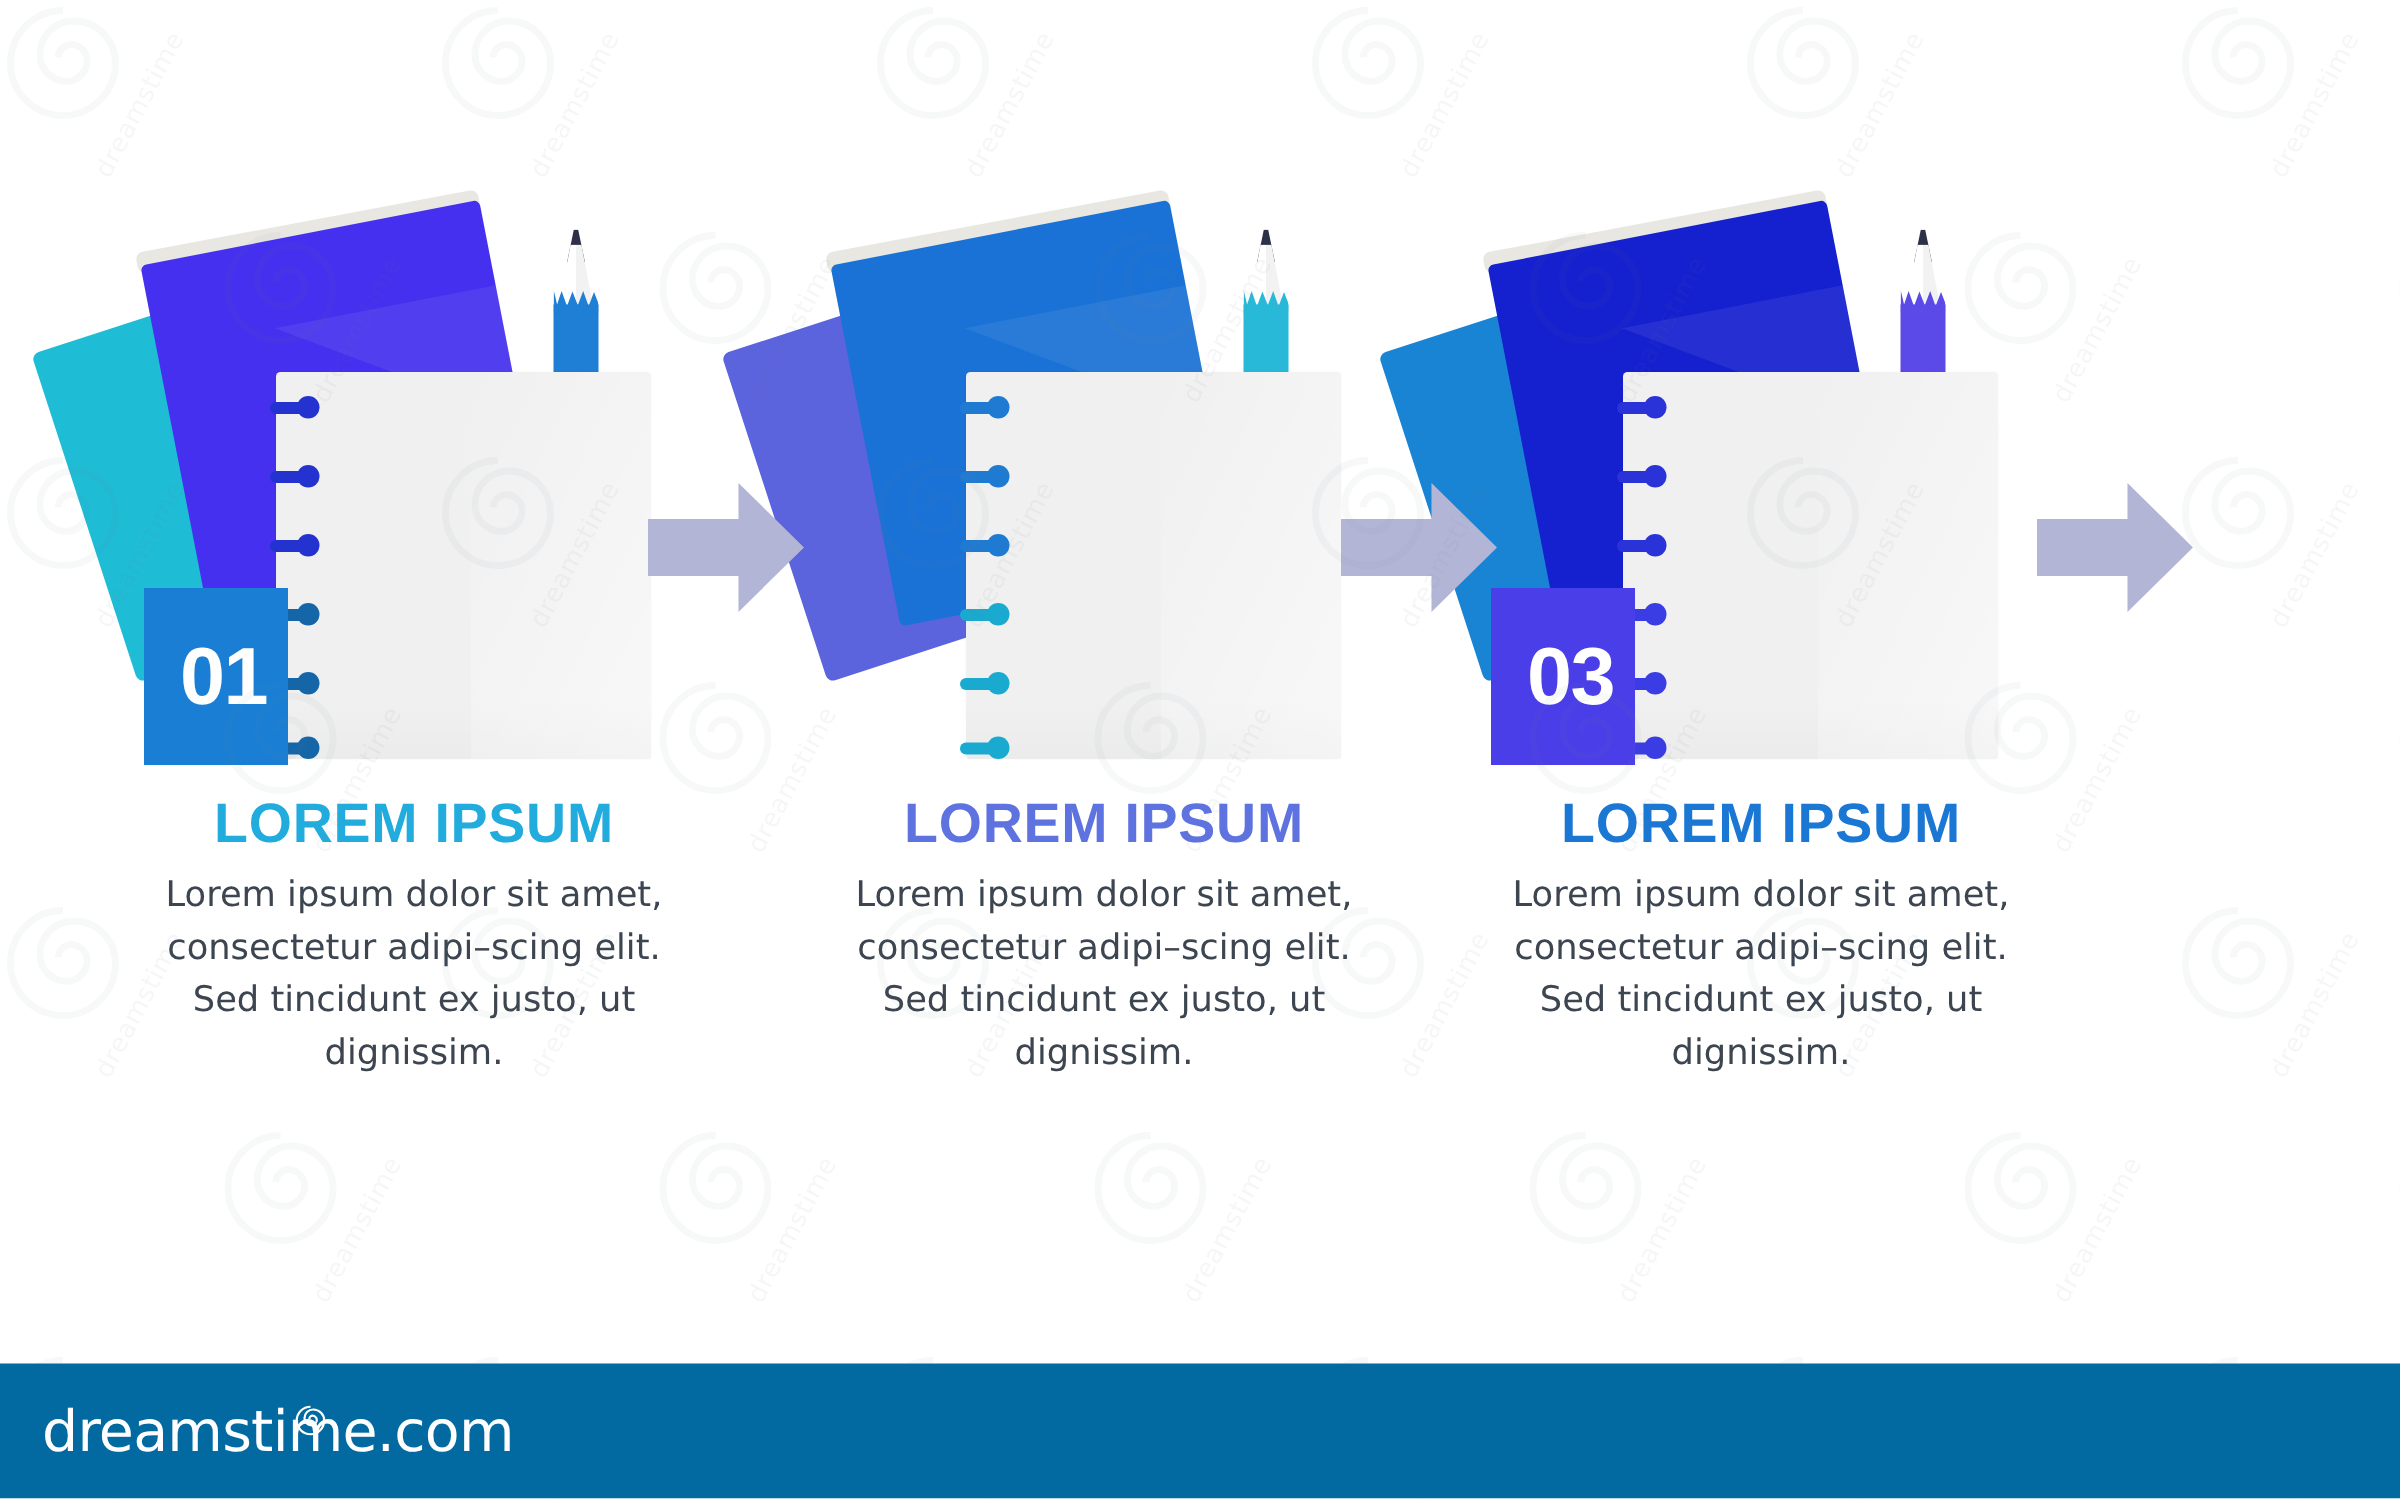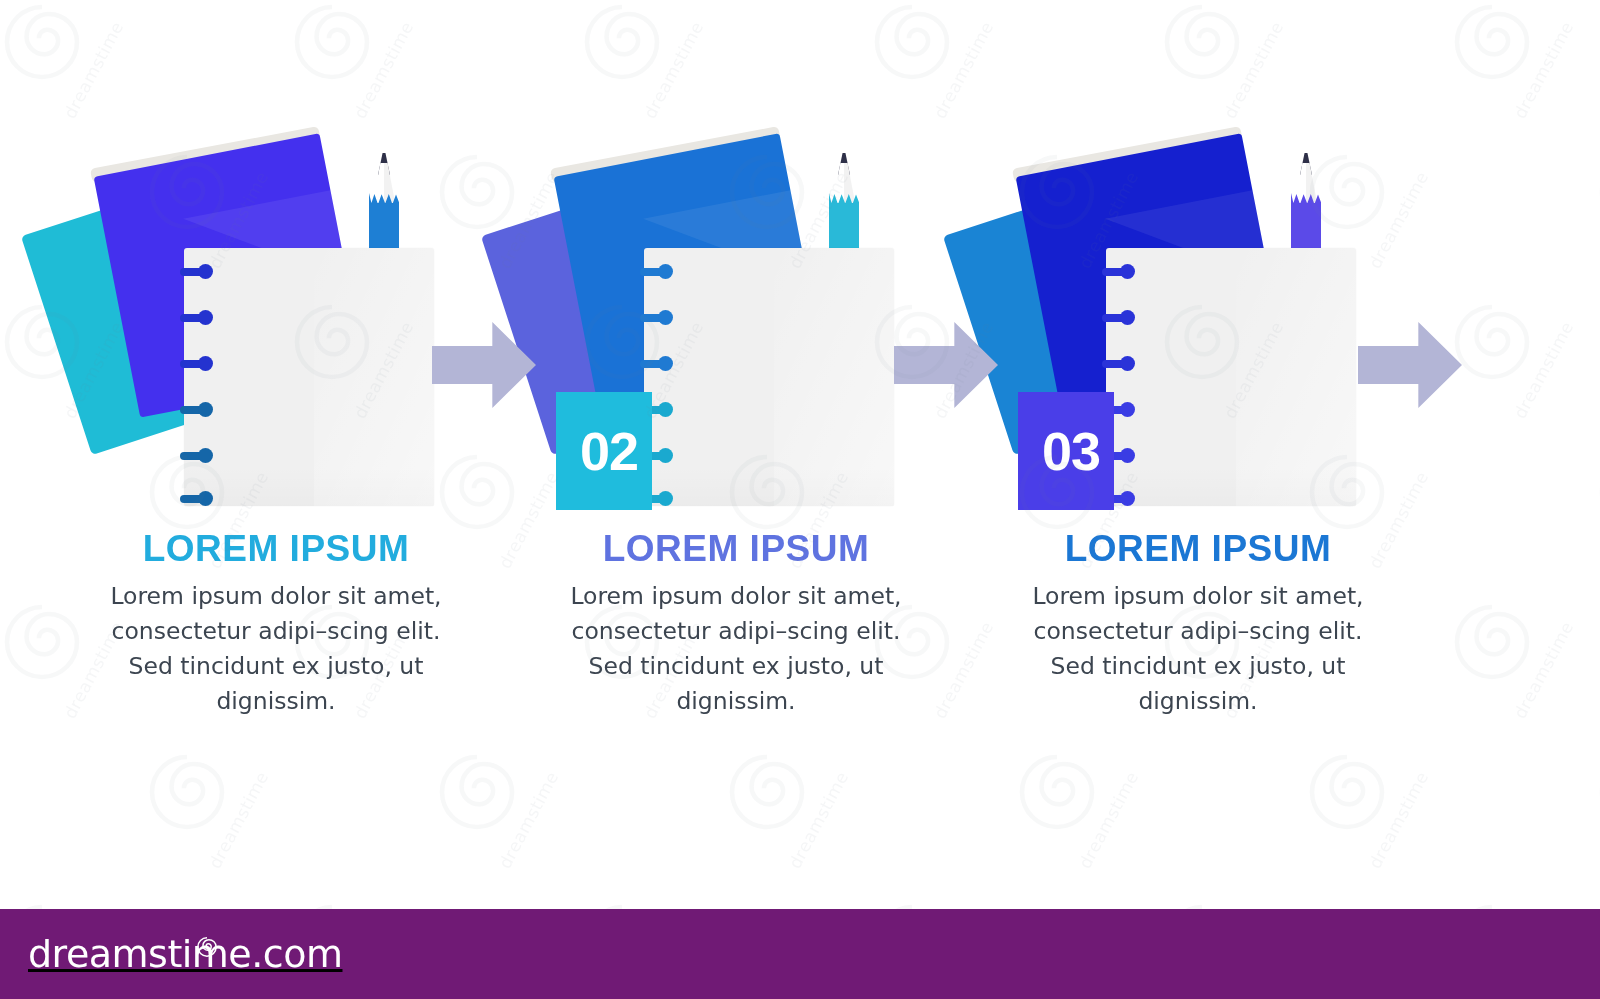--- a/index.html
+++ b/index.html
@@ -251,20 +251,23 @@
           </div>
         <div class="ring" style="top:200px">
             <div class="ring-bar" style="background: rgb(21, 102, 168);"></div>
             <div class="ring-dot" style="background: rgb(21, 102, 168);"></div>
           </div>
         <div class="ring" style="top:243px">
             <div class="ring-bar" style="background: rgb(21, 102, 168);"></div>
             <div class="ring-dot" style="background: rgb(21, 102, 168);"></div>
           </div>
       </div>
+      <div class="badge" style="background: rgb(26, 127, 212);">
+        <span class="badge-num">01</span>
+      </div>
     </div>
     <div class="caption">
       <h2 class="cap-title" style="color: rgb(34, 172, 222);">LOREM IPSUM</h2>
       <p class="cap-body" style="color: rgb(60, 69, 80);">Lorem ipsum dolor sit amet, consectetur adipi–scing elit. Sed tincidunt ex justo, ut dignissim.</p>
     </div>
   </div>
 
   <div class="step" style="left:556px">
     <div class="step-art">
       <div class="backpage" style="background: rgb(91, 99, 221);"></div>
@@ -304,31 +307,28 @@
           </div>
         <div class="ring" style="top:200px">
             <div class="ring-bar" style="background: rgb(26, 169, 207);"></div>
             <div class="ring-dot" style="background: rgb(26, 169, 207);"></div>
           </div>
         <div class="ring" style="top:243px">
             <div class="ring-bar" style="background: rgb(26, 169, 207);"></div>
             <div class="ring-dot" style="background: rgb(26, 169, 207);"></div>
           </div>
       </div>
-      <div class="badge" style="background: rgb(31, 188, 221);">
-        <span class="badge-num">02</span>
-      </div>
     </div>
     <div class="caption">
       <h2 class="cap-title" style="color: rgb(95, 115, 224);">LOREM IPSUM</h2>
       <p class="cap-body" style="color: rgb(60, 69, 80);">Lorem ipsum dolor sit amet, consectetur adipi–scing elit. Sed tincidunt ex justo, ut dignissim.</p>
     </div>
   </div>
 
-  <div class="step" style="left:1018px">
+  <div class="step" style="left:994px">
     <div class="step-art">
       <div class="backpage" style="background: rgb(26, 132, 212);"></div>
       <div class="cover-wrap">
         <div class="cover-edge"></div>
         <div class="cover" style="background: rgb(21, 32, 207);">
           <div class="cover-fold"></div>
         </div>
       </div>
       <div class="pencil" style="left:273px;top:5px">
         <div class="p-tip"></div>
@@ -628,21 +628,21 @@
       </svg>
     </div>
     <div class="wm" style="left: 1490px; top: 960px; transform: rotate(-62deg);">dreamstime</div>
     <div class="wm-sp" style="left: 1450px; top: 900px;">
       <svg viewBox="0 0 24 24">
         <path d="M12 2a10 10 0 1 0 10 10 8 8 0 0 0-8-8 6.4 6.4 0 0 0-6.4 6.4A5.1 5.1 0 0 0 12.7 15.5 4 4 0 0 0 16.6 11.6 3.1 3.1 0 0 0 13.5 8.5 2.4 2.4 0 0 0 11.1 10.9" fill="none" stroke="#6f7d8c" stroke-width="1.3"></path>
       </svg>
     </div>
   </div>
 
-<div class="footer" style="background: #701a75; text-decoration: underline;">
+<div class="footer" style="background: #0369a1;">
   <div class="ds-logo">
     <span>dreamstime.com</span>
     <span class="sp-mark">
       <svg viewBox="0 0 24 24">
         <path d="M12 2a10 10 0 1 0 10 10 8 8 0 0 0-8-8 6.4 6.4 0 0 0-6.4 6.4A5.1 5.1 0 0 0 12.7 15.5 4 4 0 0 0 16.6 11.6 3.1 3.1 0 0 0 13.5 8.5 2.4 2.4 0 0 0 11.1 10.9" fill="none" stroke="#ffffff" stroke-width="1.6"></path>
       </svg>
     </span>
   </div>
 </div>
 

